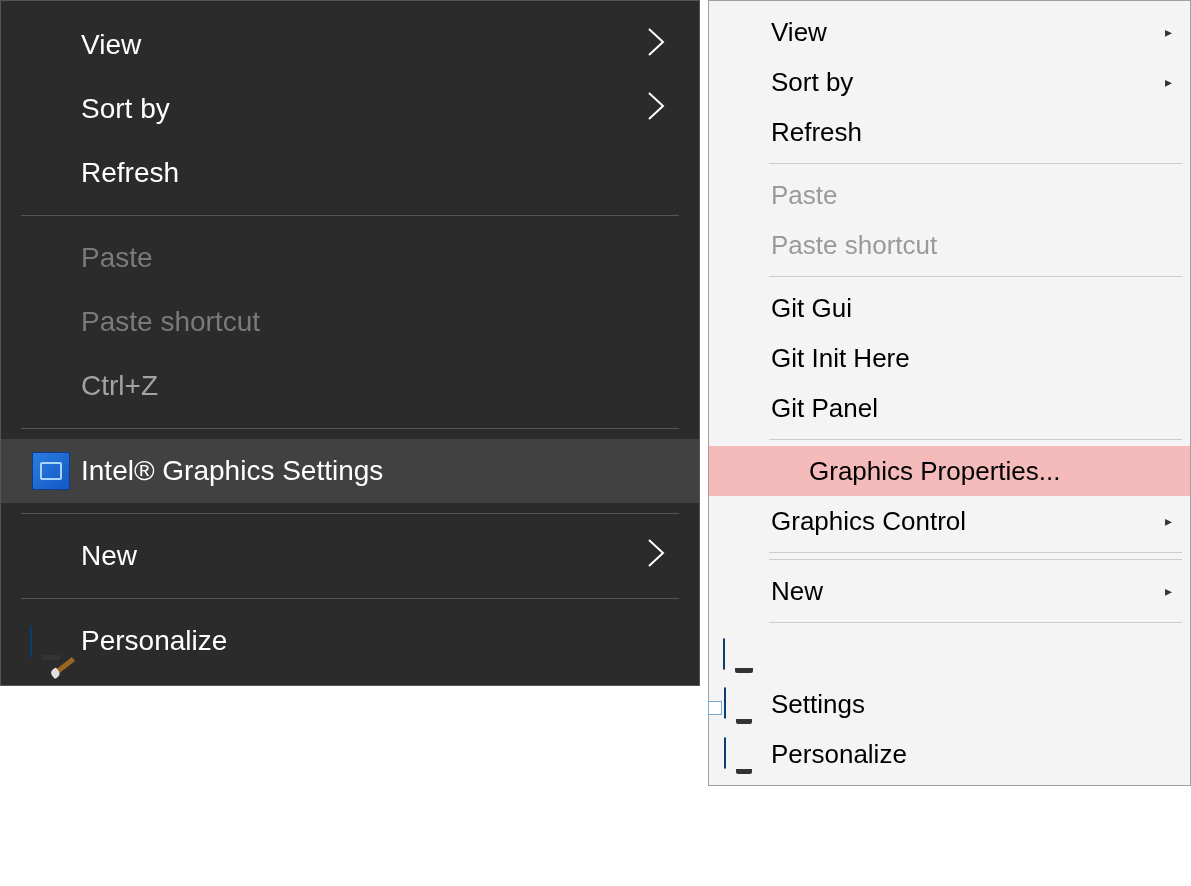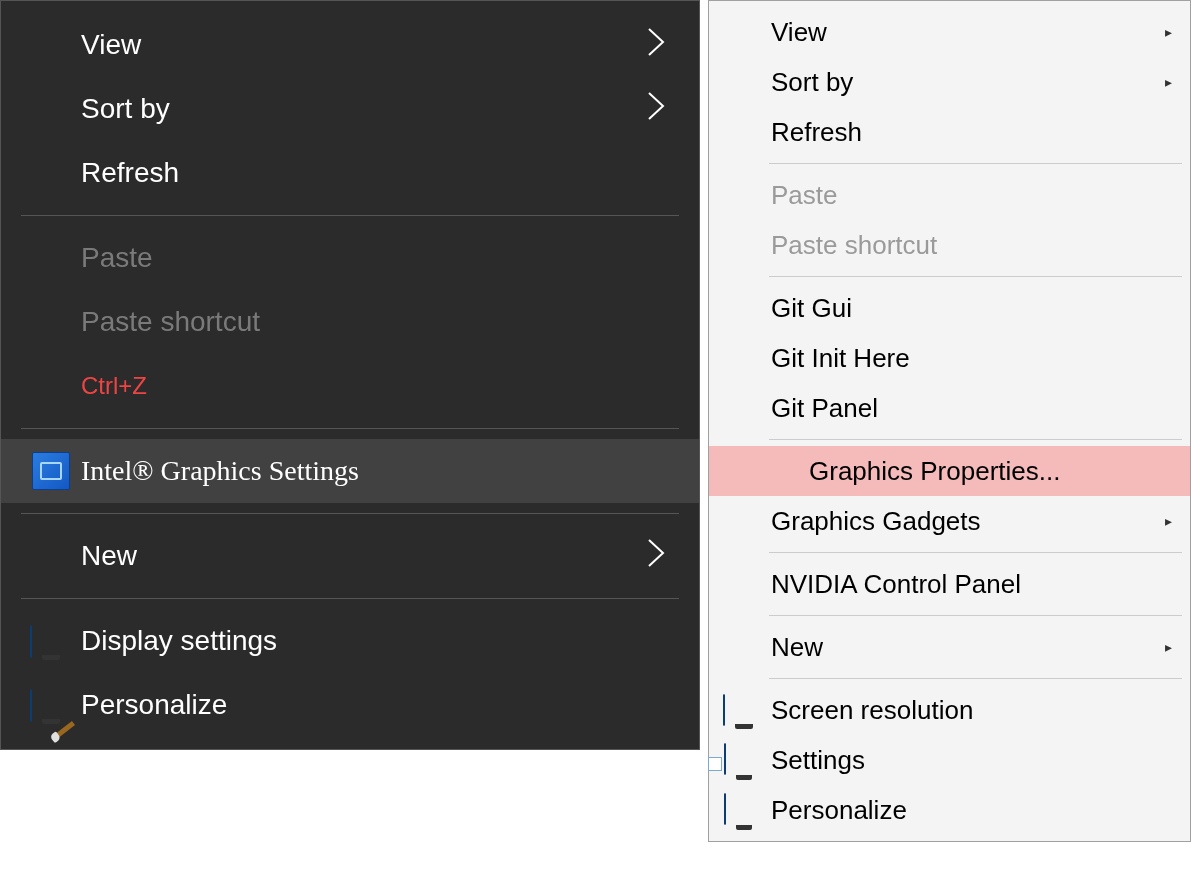--- a/index.html
+++ b/index.html
@@ -30,38 +30,37 @@
       align-items: center;
       padding: 12px 20px 12px 20px;
       color: #ffffff;
       font-size: 28px;
       font-weight: 400;
       position: relative;
       height: 64px;
     }
     .dark-menu .item.highlighted {
       background: #414141;
-      font-family: Liberation Serif, serif;
     }
     .dark-menu .item.disabled {
       color: #7a7a7a;
     }
     .dark-menu .icon-slot {
       width: 60px;
       display: flex;
       justify-content: center;
       align-items: center;
       flex-shrink: 0;
     }
     .dark-menu .label {
       flex: 1;
     }
     .dark-menu .shortcut {
-      color: #ef4444;
-      font-size: 24px;
+      color: #a3a3a3;
+      font-size: 28px;
     }
     .dark-menu .arrow {
       margin-right: 14px;
     }
     .dark-menu .arrow svg {
       width: 18px;
       height: 30px;
     }
     .dark-menu .separator {
       height: 1px;
@@ -326,119 +325,108 @@
     <span class="label">New</span>
     <span class="arrow">
       <svg viewBox="0 0 18 30">
           <polyline points="2,2 16,15 2,28" fill="none" stroke="#fff" stroke-width="2"></polyline>
         </svg>
     </span>
   </div>
 
   <div class="separator"></div>
 
+
+  <div class="item">
+    <span class="icon-slot">
+      <span class="personalize-icon"><span class="screen"></span><span class="brush"></span><span class="stand"></span></span>
+    </span>
+    <span class="label">Personalize</span>
+  </div>
+
+</div>
+
+<div class="light-menu">
+
+  <div class="item">
+    <span class="icon-slot"></span>
+    <span class="label">View</span>
+    <span class="arrow">▸</span>
+  </div>
+
+  <div class="item">
+    <span class="icon-slot"></span>
+    <span class="label">Sort by</span>
+    <span class="arrow">▸</span>
+  </div>
+
+  <div class="item">
+    <span class="icon-slot"></span>
+    <span class="label">Refresh</span>
+  </div>
+
+  <div class="separator"></div>
+
+  <div class="item disabled">
+    <span class="icon-slot"></span>
+    <span class="label">Paste</span>
+  </div>
+
+  <div class="item disabled">
+    <span class="icon-slot"></span>
+    <span class="label">Paste shortcut</span>
+  </div>
+
+  <div class="separator"></div>
+
+  <div class="item">
+    <span class="icon-slot"></span>
+    <span class="label">Git Gui</span>
+  </div>
+
+  <div class="item">
+    <span class="icon-slot"></span>
+    <span class="label">Git Init Here</span>
+  </div>
+
+  <div class="item">
+    <span class="icon-slot"></span>
+    <span class="label">Git Panel</span>
+  </div>
+
+  <div class="separator"></div>
+
+  <div class="item highlighted">
+    <span class="icon-slot"></span>
+    <span class="label">Graphics Properties...</span>
+  </div>
+
+  <div class="item">
+    <span class="icon-slot"></span>
+    <span class="label">Graphics Control</span>
+    <span class="arrow">▸</span>
+  </div>
+
+  <div class="separator"></div>
+
+
+  <div class="separator"></div>
+
+  <div class="item">
+    <span class="icon-slot"></span>
+    <span class="label">New</span>
+    <span class="arrow">▸</span>
+  </div>
+
+  <div class="separator"></div>
+
   <div class="item">
     <span class="icon-slot">
       <span class="monitor-icon"><span class="screen"></span><span class="stand"></span></span>
     </span>
-    <span class="label">Display settings</span>
-  </div>
-
-  <div class="item">
-    <span class="icon-slot">
-      <span class="personalize-icon"><span class="screen"></span><span class="brush"></span><span class="stand"></span></span>
-    </span>
-    <span class="label">Personalize</span>
-  </div>
-
-</div>
-
-<div class="light-menu">
-
-  <div class="item">
-    <span class="icon-slot"></span>
-    <span class="label">View</span>
-    <span class="arrow">▸</span>
-  </div>
-
-  <div class="item">
-    <span class="icon-slot"></span>
-    <span class="label">Sort by</span>
-    <span class="arrow">▸</span>
-  </div>
-
-  <div class="item">
-    <span class="icon-slot"></span>
-    <span class="label">Refresh</span>
-  </div>
-
-  <div class="separator"></div>
-
-  <div class="item disabled">
-    <span class="icon-slot"></span>
-    <span class="label">Paste</span>
-  </div>
-
-  <div class="item disabled">
-    <span class="icon-slot"></span>
-    <span class="label">Paste shortcut</span>
-  </div>
-
-  <div class="separator"></div>
-
-  <div class="item">
-    <span class="icon-slot"></span>
-    <span class="label">Git Gui</span>
-  </div>
-
-  <div class="item">
-    <span class="icon-slot"></span>
-    <span class="label">Git Init Here</span>
-  </div>
-
-  <div class="item">
-    <span class="icon-slot"></span>
-    <span class="label">Git Panel</span>
-  </div>
-
-  <div class="separator"></div>
-
-  <div class="item highlighted">
-    <span class="icon-slot"></span>
-    <span class="label">Graphics Properties...</span>
-  </div>
-
-  <div class="item">
-    <span class="icon-slot"></span>
-    <span class="label">Graphics Gadgets</span>
-    <span class="arrow">▸</span>
-  </div>
-
-  <div class="separator"></div>
-
-  <div class="item">
-    <span class="icon-slot"></span>
-    <span class="label">NVIDIA Control Panel</span>
-  </div>
-
-  <div class="separator"></div>
-
-  <div class="item">
-    <span class="icon-slot"></span>
-    <span class="label">New</span>
-    <span class="arrow">▸</span>
-  </div>
-
-  <div class="separator"></div>
-
-  <div class="item">
-    <span class="icon-slot">
-      <span class="monitor-icon"><span class="screen"></span><span class="stand"></span></span>
-    </span>
-    <span class="label">Screen resolution</span>
   </div>
 
   <div class="item">
     <span class="icon-slot">
       <span class="gadgets-icon"><span class="screen"></span><span class="stand"></span></span>
     </span>
     <span class="label">Settings</span>
   </div>
 
   <div class="item">

